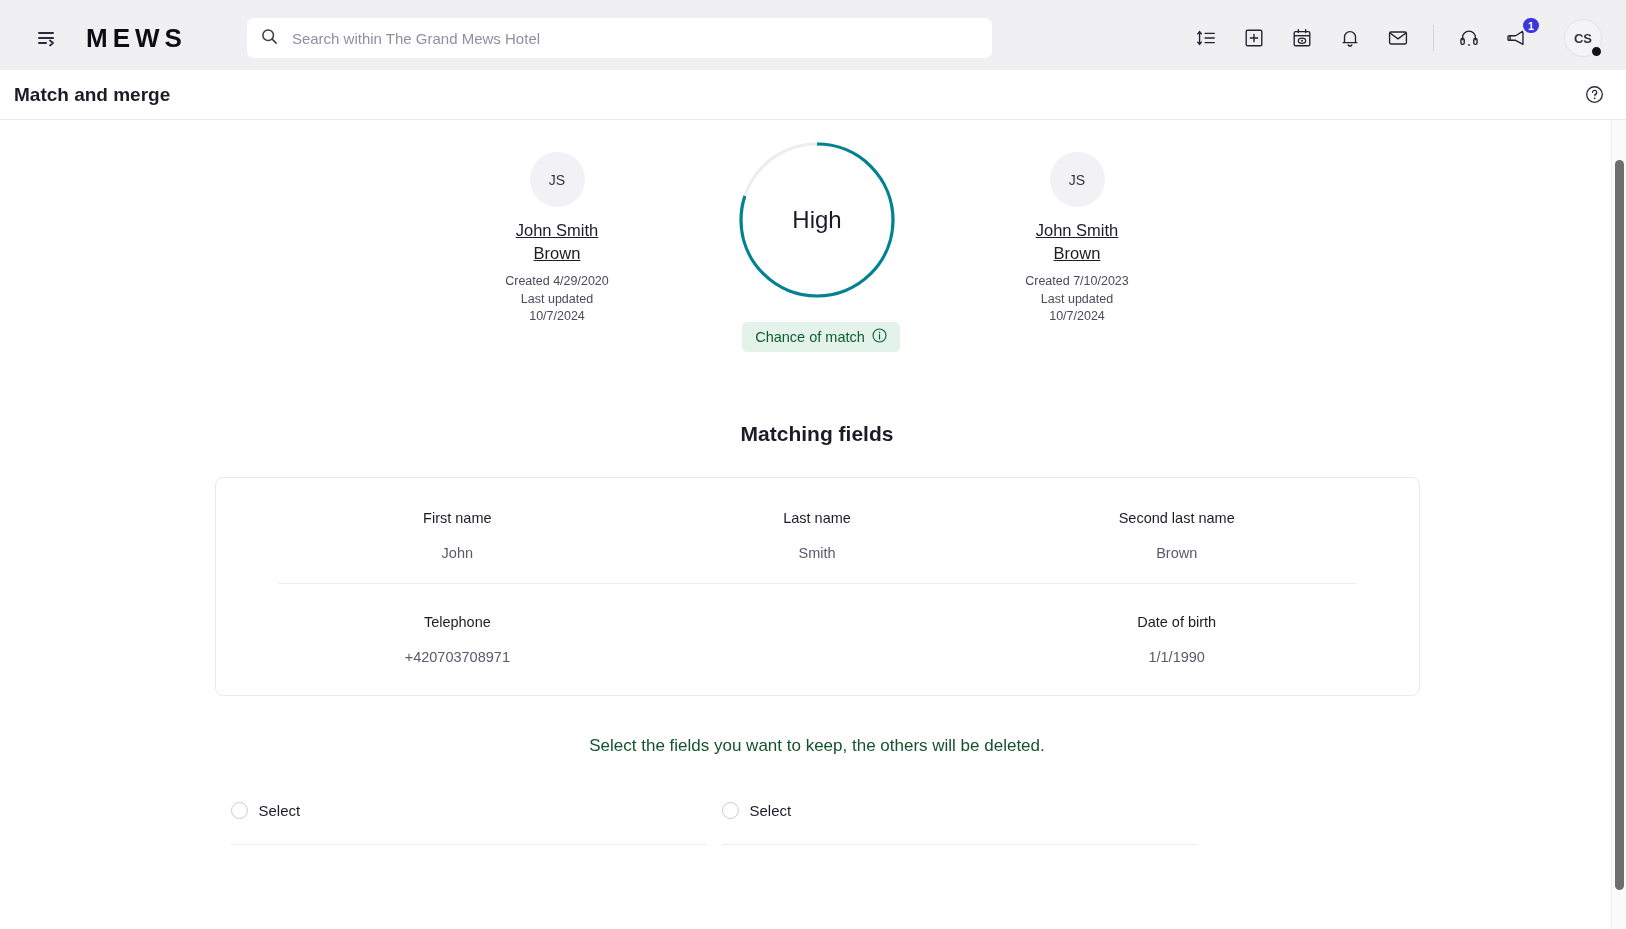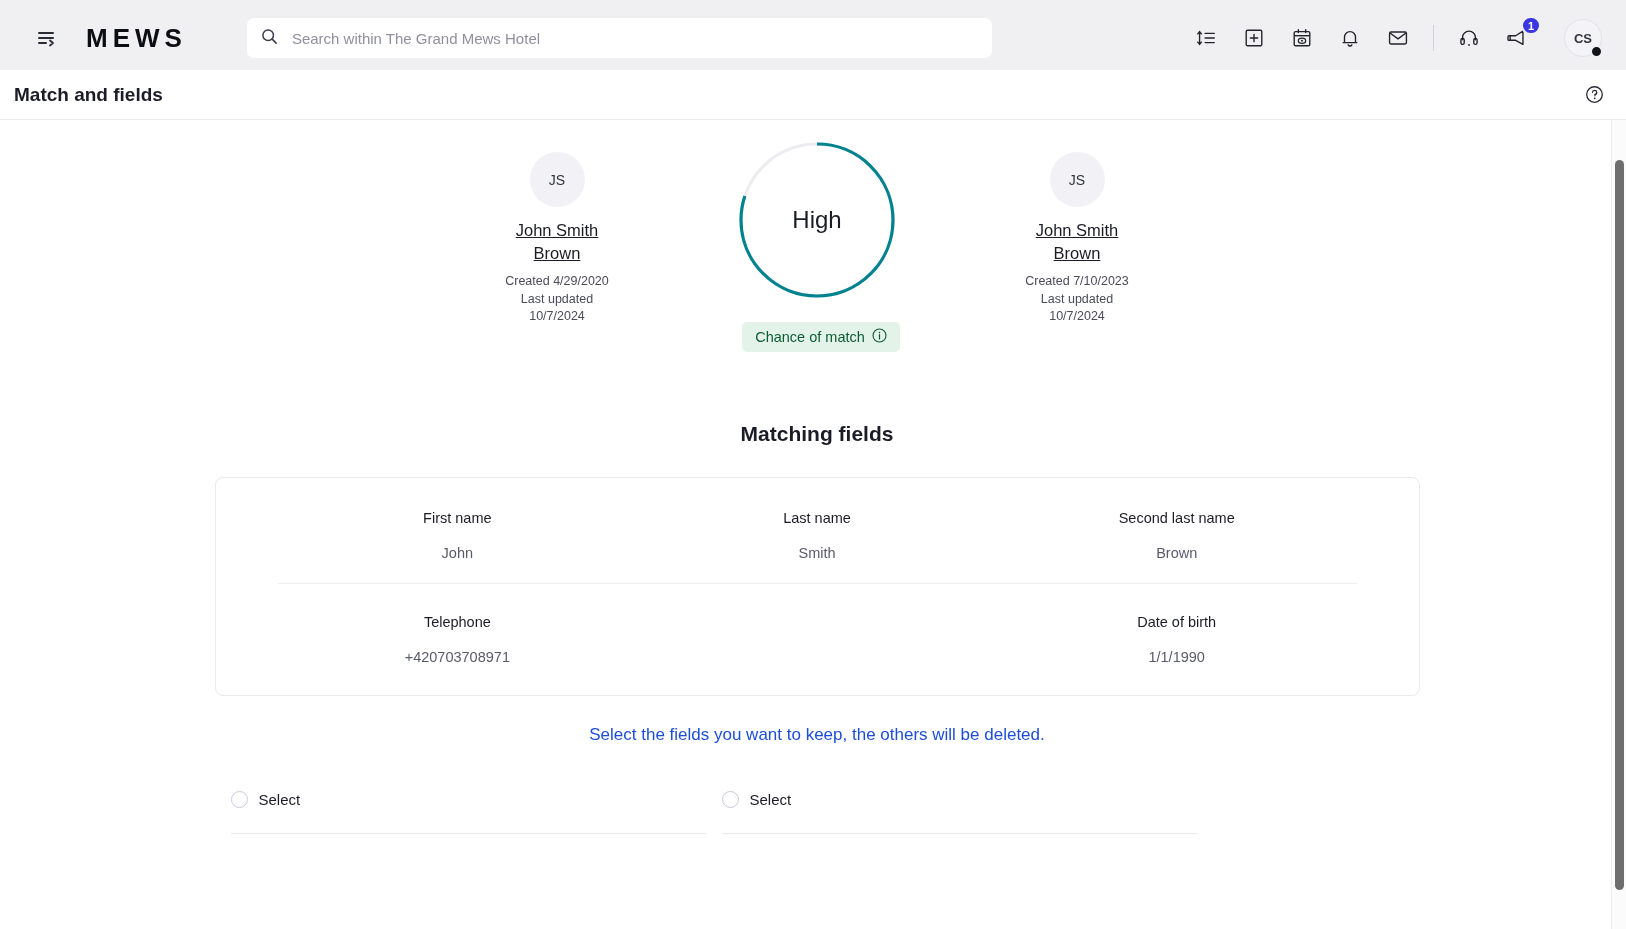--- a/index.html
+++ b/index.html
@@ -256,22 +256,22 @@
   }
   .mf-value {
     font-size: 14.5px;
     color: #5a5a6d;
   }
   .mf-row.second { margin-top: 24px; }
 
   .review-sub {
     text-align: center;
     font-size: 17px;
-    color: #1d4ed8;
-    margin-top: 29px;
+    color: #14532d;
+    margin-top: 40px;
   }
 
   .review-table {
     width: 1205px;
     margin: 46px auto 0;
   }
   .rt-row {
     display: flex;
     align-items: center;
   }
@@ -401,21 +401,21 @@
 
     <div class="avatar-wrap">
       <div class="avatar-circle">CS</div>
       <span class="avatar-dot"></span>
     </div>
 
   </div>
 </div>
 
 <div class="pageheader">
-  <div class="page-title">Match and fields</div>
+  <div class="page-title">Match and merge</div>
   <div class="help-icon">
     <svg width="19" height="19" viewBox="0 0 20 20" fill="none">
       <circle cx="10" cy="10" r="8.2" stroke="#2b2b39" stroke-width="1.4"></circle>
       <path d="M7.9 7.7 a2.2 2.2 0 1 1 2.6 2.3 v1.3" stroke="#2b2b39" stroke-width="1.4" stroke-linecap="round" fill="none"></path>
       <circle cx="10.2" cy="14" r="0.95" fill="#2b2b39"></circle>
     </svg>
   </div>
 </div>
 
 <div class="content">

